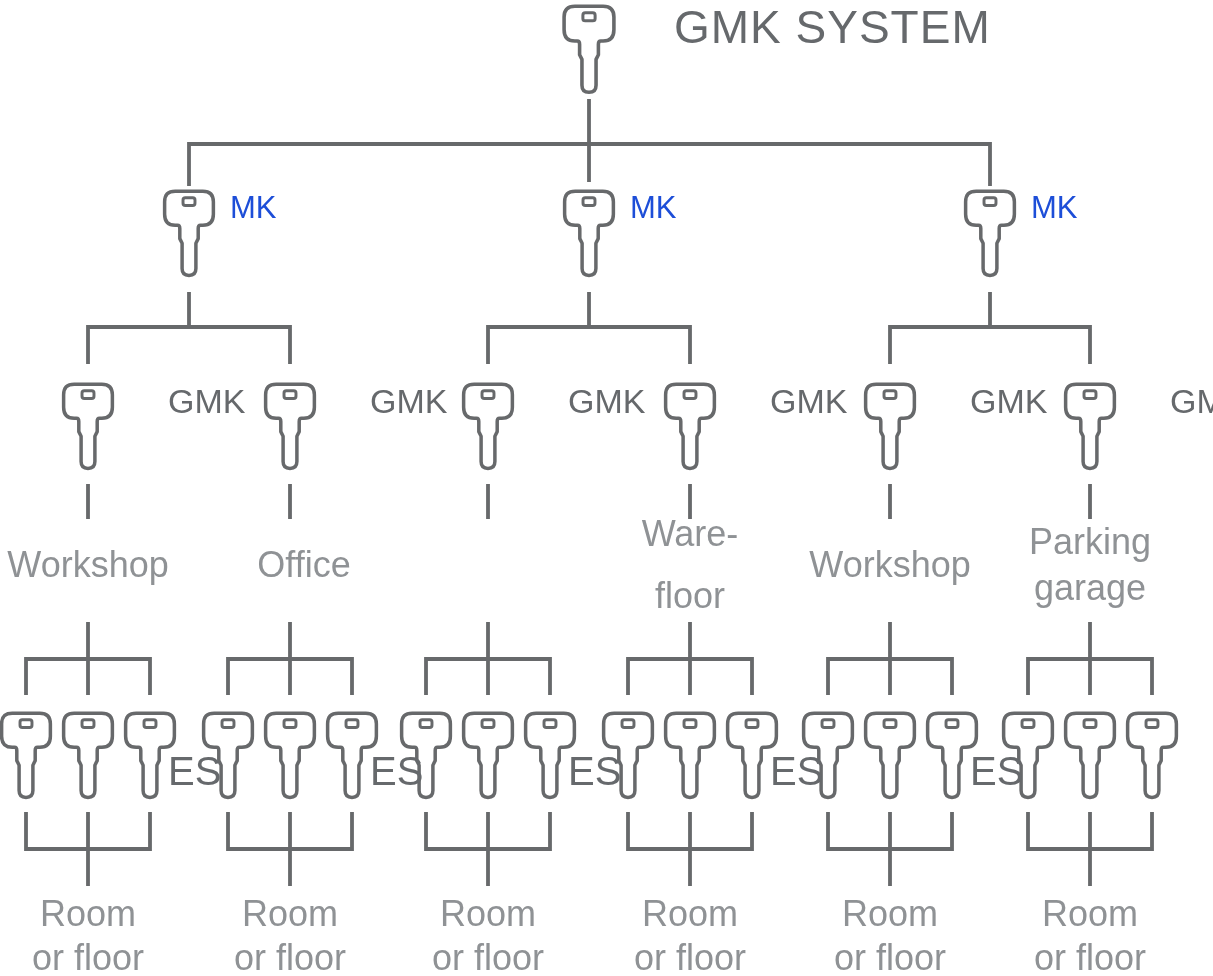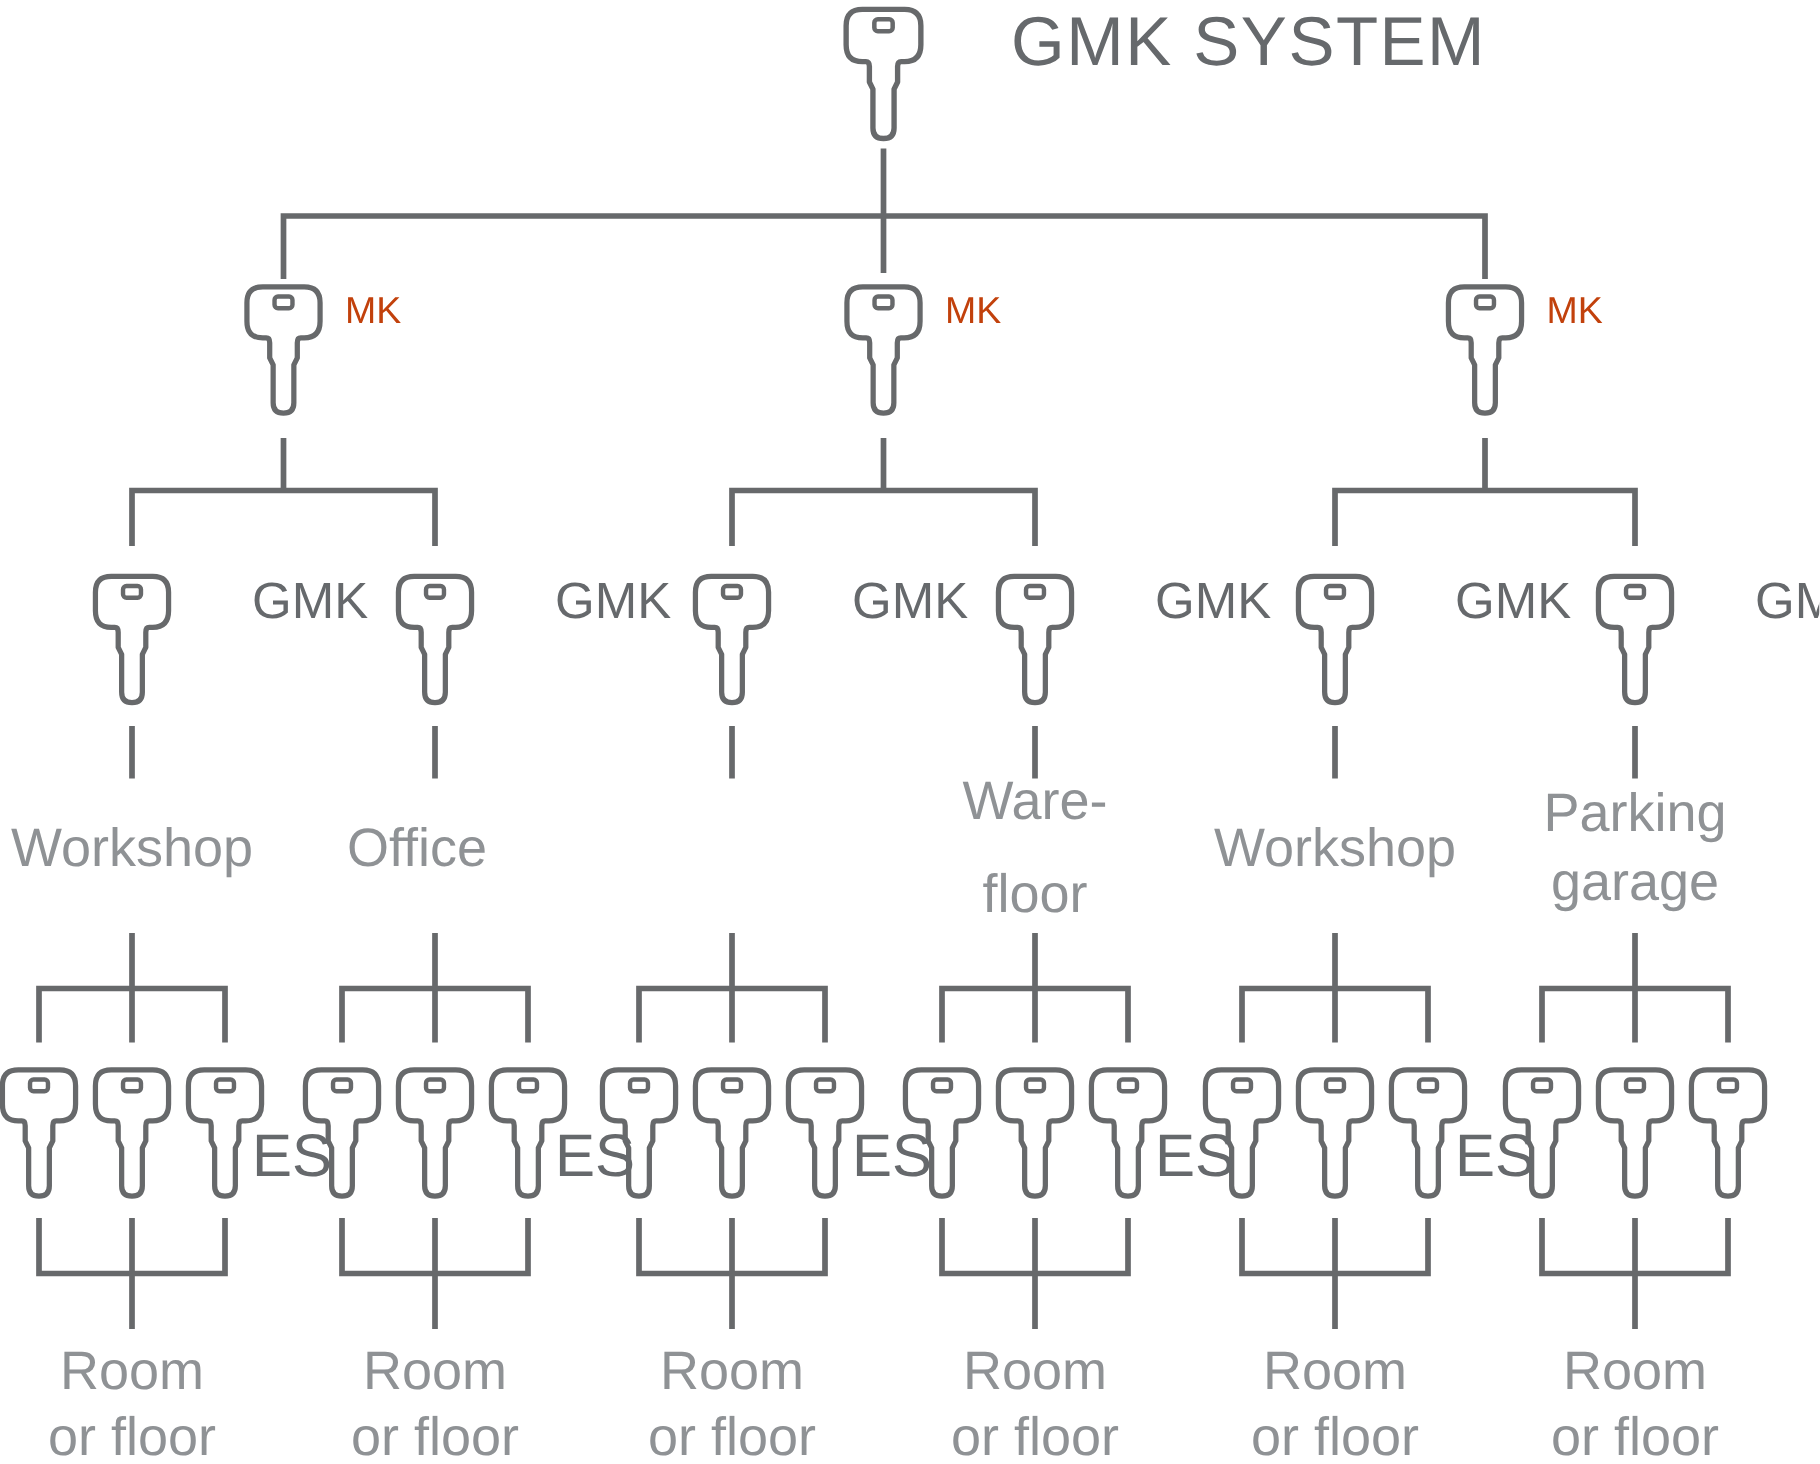--- a/index.html
+++ b/index.html
@@ -10,21 +10,21 @@
     overflow:hidden;
     font-family:"Liberation Sans", sans-serif;
   }
   .stage svg.art{position:absolute;left:0;top:0;}
   .txt{position:absolute;white-space:nowrap;}
   .title{
     left:674px;top:4px;
     font-size:46px;line-height:46px;letter-spacing:1px;
     color:#66696c;font-weight:500;
   }
-  .mk-tag{top:192px;font-size:25px;line-height:31px;color:#c2410c;}
+  .mk-tag{top:192px;font-size:31px;line-height:31px;color:#1d4ed8;}
   .gmk-tag{top:384px;font-size:34px;line-height:34px;color:#66696c;margin-left:40px;}
   .es-tag{top:752px;font-size:40px;line-height:38px;color:#66696c;}
   .zone-label{
     position:absolute;top:517px;width:220px;height:96px;
     display:flex;flex-direction:column;align-items:center;justify-content:center;
     font-size:36px;line-height:46px;color:#8f9295;text-align:center;
   }
   .room-label{
     position:absolute;top:892px;width:220px;
     display:flex;flex-direction:column;align-items:center;
@@ -112,21 +112,21 @@
   <div class="txt gmk-tag" style="left:330px;">GMK</div>
   <div class="txt gmk-tag" style="left:528px;">GMK</div>
   <div class="txt gmk-tag" style="left:730px;">GMK</div>
   <div class="txt gmk-tag" style="left:930px;">GMK</div>
   <div class="txt gmk-tag" style="left:1130px;">GMK</div>
 
   <div class="zone-label" style="left:-22px;">
     <div>Workshop</div>
       <div></div>
   </div>
-  <div class="zone-label" style="left:168px;justify-content:center;">
+  <div class="zone-label" style="left:194px;justify-content:center;">
     <div>Office</div>
       <div></div>
   </div>
   <div class="zone-label" style="left:580px;gap:16px;">
     <div>Ware-</div>
       <div>floor</div>
   </div>
   <div class="zone-label" style="left:980px;">
     <div>Parking</div>
       <div>garage</div>

